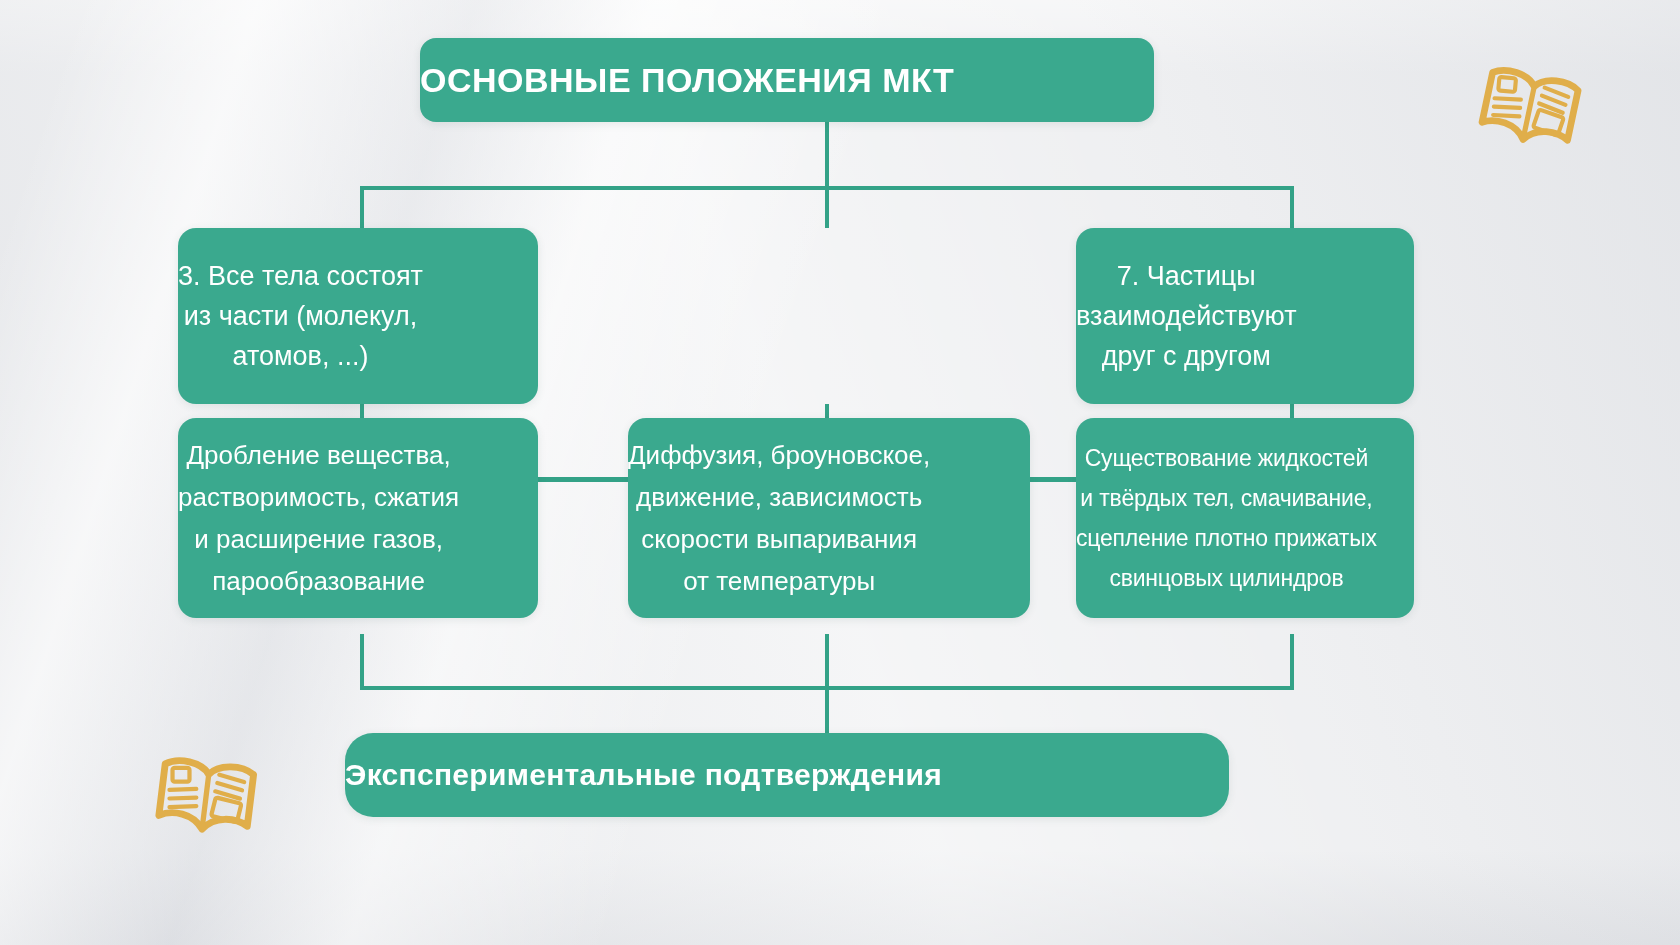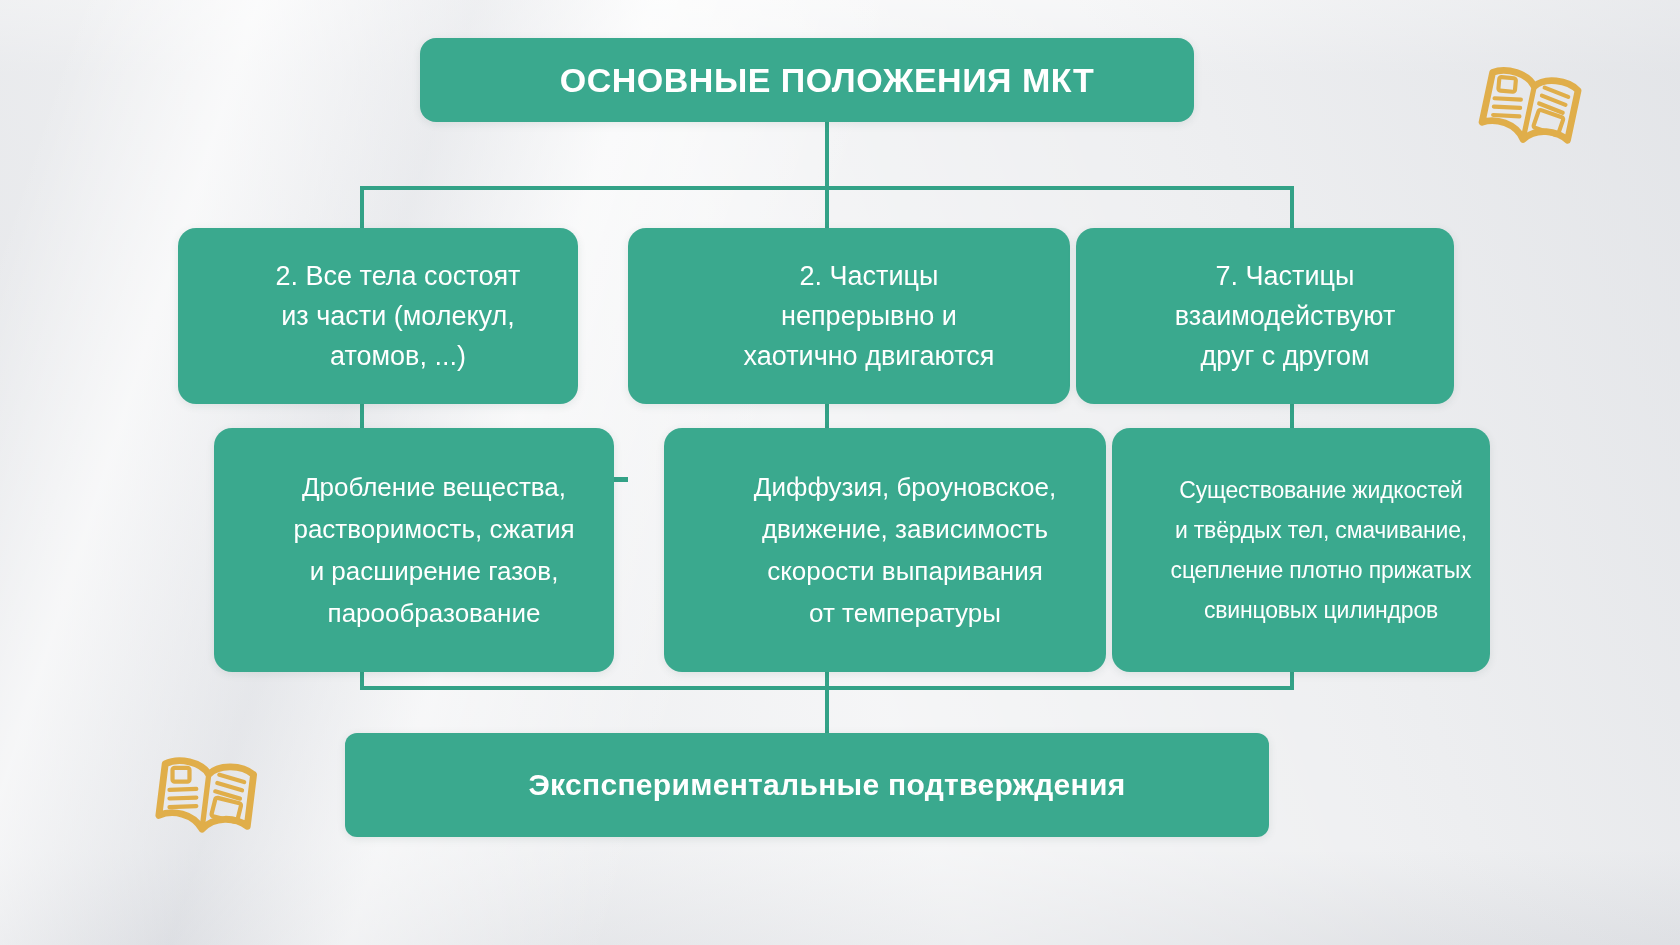--- a/index.html
+++ b/index.html
@@ -14,38 +14,37 @@
     background-color:var(--background,#edeef0);
     background-image:
       linear-gradient(108deg, rgba(255,255,255,0) 4%, rgba(255,255,255,.65) 13%, rgba(221,223,228,.35) 24%, rgba(255,255,255,.55) 33%, rgba(238,239,241,0) 46%),
       linear-gradient(70deg, rgba(205,208,214,.28) 0%, rgba(255,255,255,.45) 48%, rgba(255,255,255,.1) 70%, rgba(208,211,217,.35) 100%),
       linear-gradient(180deg, rgba(255,255,255,.5) 0%, rgba(255,255,255,0) 8%, rgba(255,255,255,0) 90%, rgba(195,198,205,.35) 100%);
   }
   .node{
     position:absolute;
     background:var(--teal,#3aa98e);
     border-radius:18px;
-    display:flex;align-items:center;justify-content:center;
+    display:flex;align-items:center;
     color:var(--text_white,#fff);
     text-align:center;
     box-shadow:0 2px 8px rgba(40,80,70,.10);
-    padding-left:40px;
   }
   .node .txt{white-space:pre-line;}
   .title-box{left:420px;top:38px;width:734px;height:84px;border-radius:16px;}
   .title-box .txt{font-size:34px;font-weight:bold;letter-spacing:.5px;}
   .p-box{top:228px;height:176px;}
-  .e-box{top:428px;height:244px;margin-left:36px;}
+  .e-box{top:418px;height:200px;}
   .col1{left:178px;width:360px;}
   .col2{left:628px;width:402px;}
   .col3{left:1076px;width:338px;}
   .p-box .txt{font-size:27px;line-height:40px;}
   .e-box .txt{font-size:26px;line-height:42px;}
   .e-box.col3 .txt{font-size:23px;line-height:40px;letter-spacing:-.2px;}
-  .footer-box{left:345px;top:733px;width:884px;height:104px;border-radius:12px;}
+  .footer-box{left:345px;top:733px;width:884px;height:84px;border-radius:28px;}
   .footer-box .txt{font-size:30px;font-weight:bold;letter-spacing:.3px;}
   .line{position:absolute;background:var(--line,#33a287);}
   .icon-book{position:absolute;}
   .icon-book svg{display:block;width:100%;height:100%;}
   .book-tr{left:1476px;top:60px;width:104px;height:112px;transform:rotate(12deg);}
   .book-bl{left:152px;top:748px;width:106px;height:114px;transform:rotate(7deg);}
 </style>
 </head>
 <body>
 
@@ -68,28 +67,23 @@
   <div class="line" style="left:825px;top:634px;width:4px;height:56px;"></div>
   <div class="line" style="left:1290px;top:634px;width:4px;height:56px;"></div>
   <div class="line" style="left:360px;top:686px;width:934px;height:4px;"></div>
   <div class="line" style="left:825px;top:690px;width:4px;height:43px;"></div>
 
   <div class="node title-box">
     <div class="txt">ОСНОВНЫЕ ПОЛОЖЕНИЯ МКТ</div>
   </div>
 
   <div class="node p-box col1">
-    <div class="txt">2. Все тела состоят
+    <div class="txt">3. Все тела состоят
 из части (молекул,
 атомов, ...)</div>
-  </div>
-  <div class="node p-box col2">
-    <div class="txt">2. Частицы
-непрерывно и
-хаотично двигаются</div>
   </div>
   <div class="node p-box col3">
     <div class="txt">7. Частицы
 взаимодействуют
 друг с другом</div>
   </div>
 
   <div class="node e-box col1">
     <div class="txt">Дробление вещества,
 растворимость, сжатия

